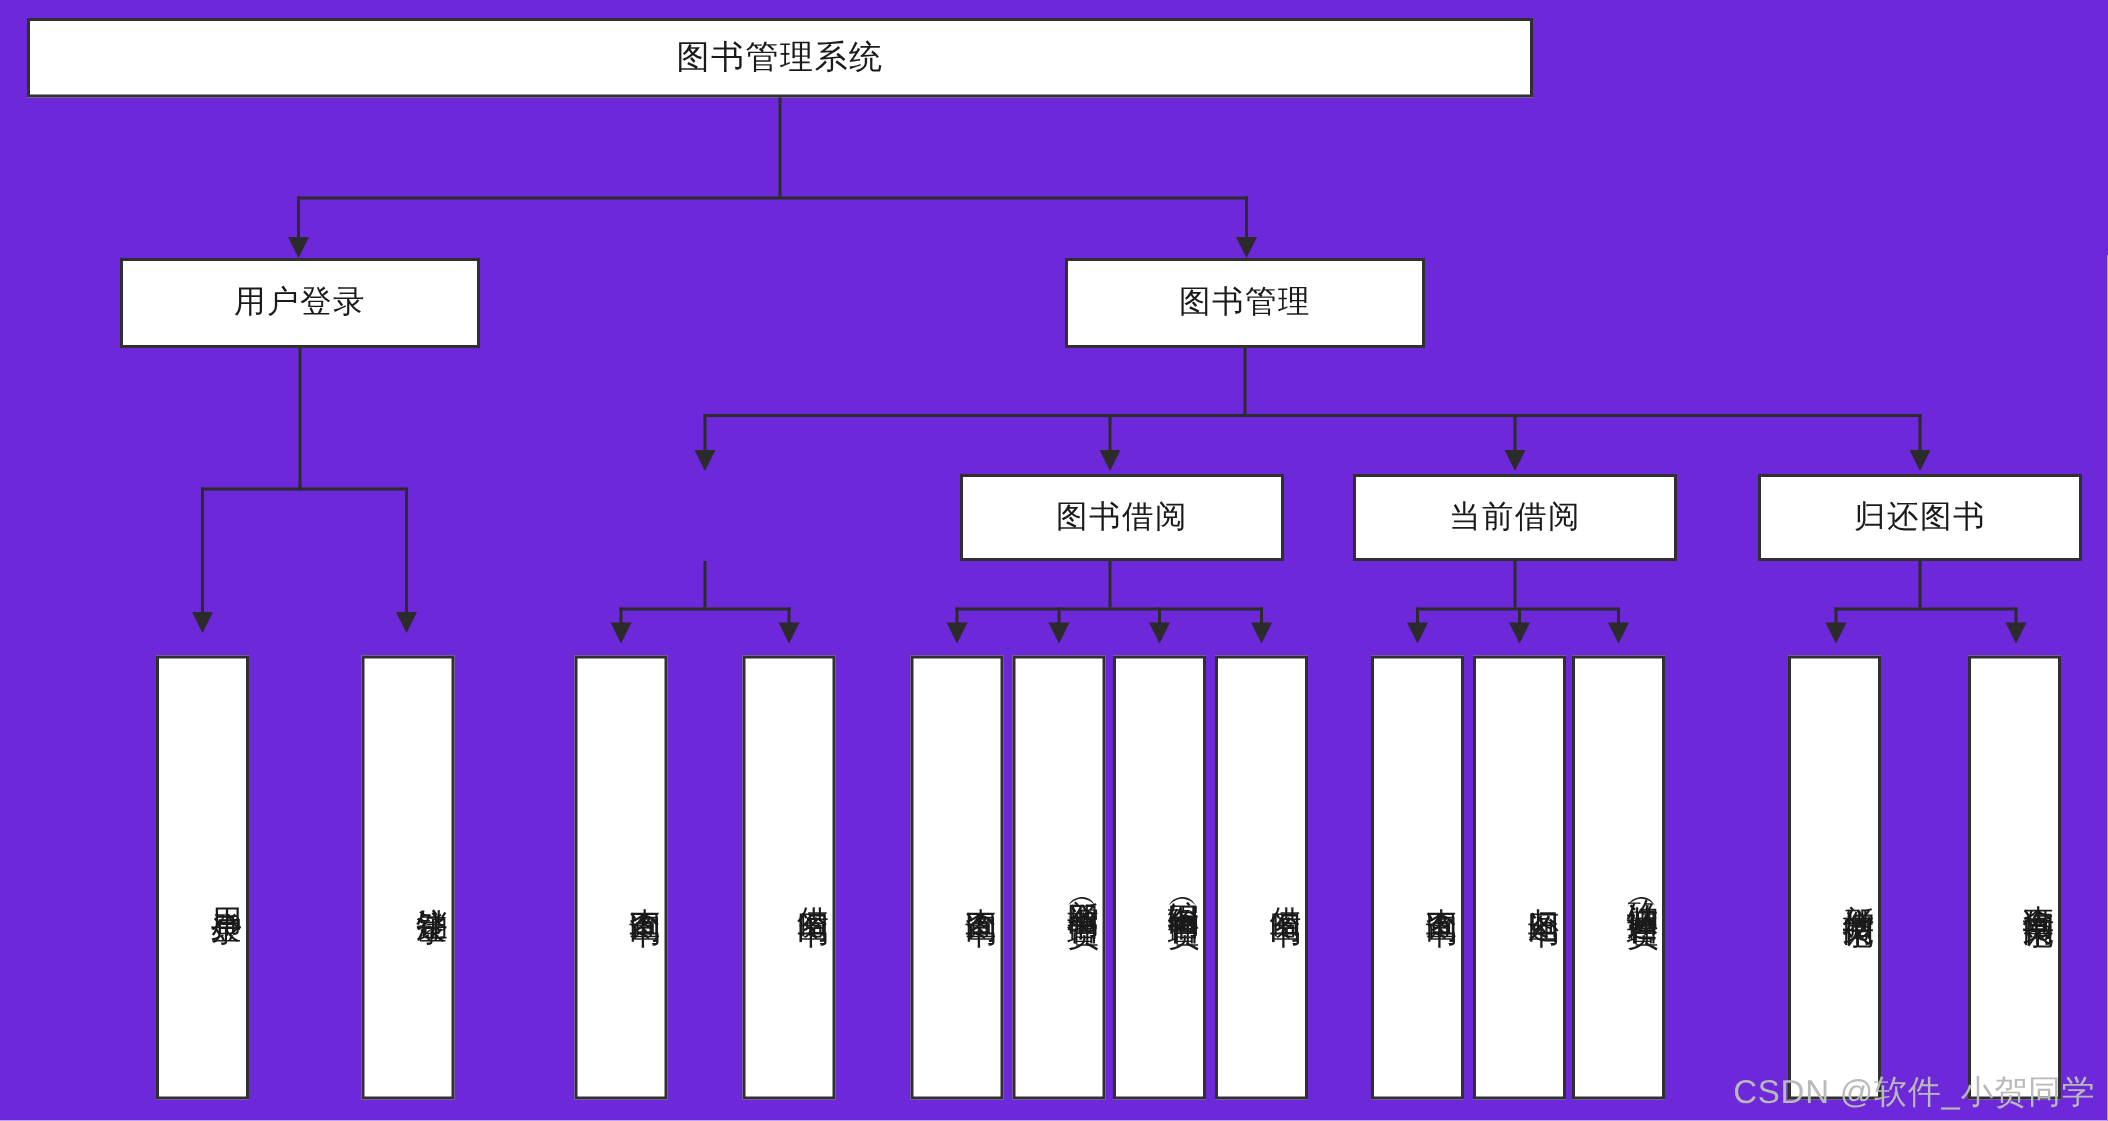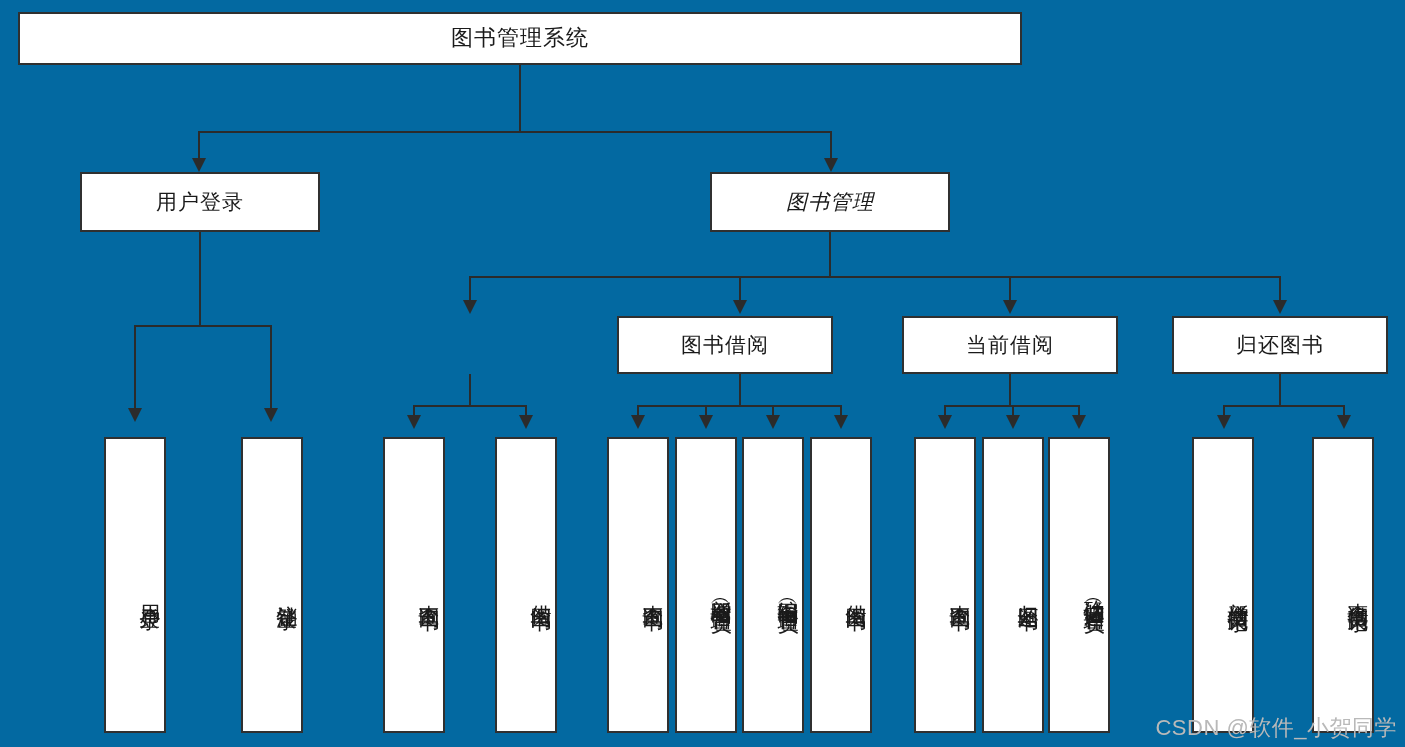--- a/index.html
+++ b/index.html
@@ -4,21 +4,21 @@
 <style>
   html,body{margin:0;padding:0;background:#ffffff;}
   body{
     font-family:"Liberation Sans","DejaVu Sans",sans-serif;
     -webkit-font-smoothing:antialiased;
   }
   #canvas{
     position:relative;
     width:1405px;
     height:747px;
-    background:#0369a1;
+    background:#6d28d9;
     overflow:hidden;
   }
   
   .node{
     position:absolute;
     box-sizing:border-box;
     background:#ffffff;
     border:2px solid #303030;
     display:flex;
     align-items:center;
@@ -92,21 +92,21 @@
   <div class="hline" style="left:198px;top:131px;width:634px;"></div>
 
   <div class="vline" style="left:198px;top:131px;height:29px;"></div>
   <div class="arrow" style="left:192px;top:158px;"></div>
 
   <div class="vline" style="left:830px;top:131px;height:29px;"></div>
   <div class="arrow" style="left:824px;top:158px;"></div>
 
   <div class="node horiz" style="left:80px;top:172px;width:240px;height:60px;">用户登录</div>
 
-  <div class="node horiz" style="left:710px;top:172px;width:240px;height:60px;font-style:italic;">图书管理</div>
+  <div class="node horiz" style="left:710px;top:172px;width:240px;height:60px;">图书管理</div>
 
   <div class="vline" style="left:199px;top:232px;height:95px;"></div>
   <div class="hline" style="left:134px;top:325px;width:137px;"></div>
   <div class="vline" style="left:134px;top:325px;height:85px;"></div>
   <div class="arrow" style="left:128px;top:408px;"></div>
   <div class="vline" style="left:270px;top:325px;height:85px;"></div>
   <div class="arrow" style="left:264px;top:408px;"></div>
 
   <div class="vline" style="left:829px;top:232px;height:44px;"></div>
   <div class="hline" style="left:469px;top:276px;width:812px;"></div>
@@ -117,21 +117,21 @@
   <div class="vline" style="left:739px;top:276px;height:26px;"></div>
   <div class="arrow" style="left:733px;top:300px;"></div>
 
   <div class="vline" style="left:1009px;top:276px;height:26px;"></div>
   <div class="arrow" style="left:1003px;top:300px;"></div>
 
   <div class="vline" style="left:1279px;top:276px;height:26px;"></div>
   <div class="arrow" style="left:1273px;top:300px;"></div>
 
 
-  <div class="node horiz" style="left:617px;top:316px;width:216px;height:58px;">图书借阅</div>
+  <div class="node horiz" style="left:640px;top:316px;width:216px;height:58px;">图书借阅</div>
 
   <div class="node horiz" style="left:902px;top:316px;width:216px;height:58px;">当前借阅</div>
 
   <div class="node horiz" style="left:1172px;top:316px;width:216px;height:58px;">归还图书</div>
 
   <div class="vline" style="left:469px;top:374px;height:31px;"></div>
   <div class="hline" style="left:413px;top:405px;width:114px;"></div>
   <div class="vline" style="left:413px;top:405px;height:12px;"></div>
   <div class="arrow" style="left:407px;top:415px;"></div>
   <div class="vline" style="left:525px;top:405px;height:12px;"></div>

